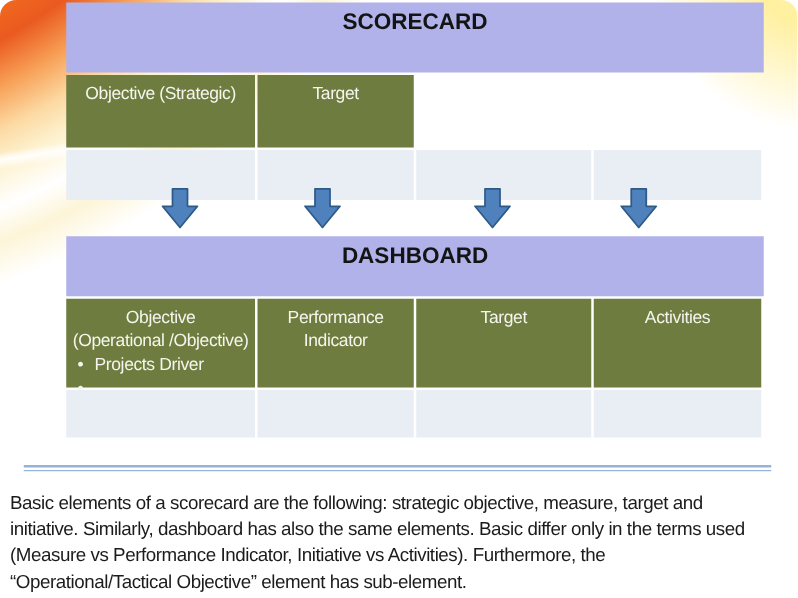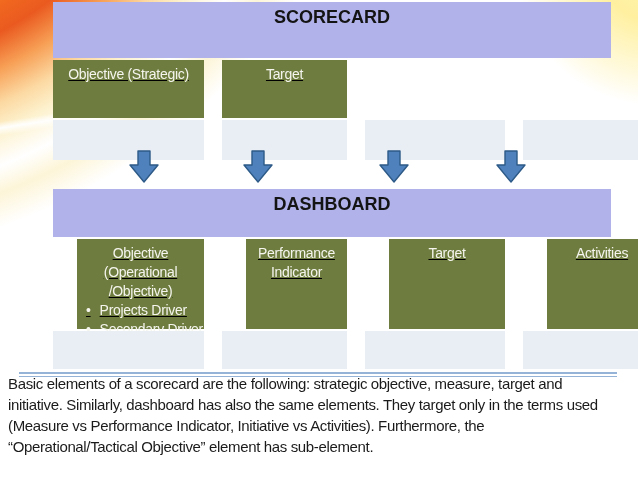--- a/index.html
+++ b/index.html
@@ -2,20 +2,21 @@
 <html><head>
 <meta charset="utf-8">
 <style>
   html,body{margin:0;padding:0;}
   .slide{
     position:relative;
     width:638px;height:478px;
     overflow:hidden;
     background:#ffffff;
     font-family:"Liberation Sans","DejaVu Sans",sans-serif;
+    border-radius:13px;
   }
   
   .flame-bg{
     position:absolute;inset:0;
     background:
       radial-gradient(circle 140px at 655px -35px, #fff6ae 0%, #fff0a0 40%, rgba(255,246,200,0) 100%),
       radial-gradient(circle 640px at -200px -340px,
         #ffe06a 0%,
         #fcc23a 46%,
         #f9a02b 55%,
@@ -42,34 +43,34 @@
     color:#141414;
     text-align:center;
     font-weight:bold;
     font-size:18px;
     line-height:26px;
     padding-top:2px;
     box-sizing:border-box;
   }
   .tbl-scorecard .title-band{height:56px;}
   .tbl-dashboard .title-band{height:48px;}
-  .row{display:grid;grid-template-columns:151px 125px 140px 134px;column-gap:18px;text-decoration:underline;}
+  .row{display:grid;grid-template-columns:151px 125px 140px 134px;column-gap:2px;}
   .hcell{
     background:#6e7d3f;
     color:#f5f5ee;
     font-size:14px;
     letter-spacing:-0.3px;
     line-height:19px;
     text-align:center;
     padding-top:5px;
     box-sizing:border-box;
   }
   .pre{white-space:pre-line;}
   .tbl-scorecard .hcell{height:58px;}
-  .tbl-dashboard .hcell{height:90px;margin-left:24px;}
+  .tbl-dashboard .hcell{height:71px;}
   .bullet-row{
     display:flex;
     text-align:left;
     padding-left:9px;
     gap:9px;
     line-height:19px;
   }
   .ecell{background:#e9edf4;}
   .tbl-scorecard .ecell{height:40px;}
   .tbl-dashboard .ecell{height:38px;}
@@ -77,21 +78,21 @@
   .arrow{position:absolute;top:150px;width:30px;height:33px;}
   .arrow svg{display:block;}
   
   .double-rule{
     position:absolute;left:19px;top:372px;width:598px;height:5px;
     border-top:2px solid #95b3d7;
     border-bottom:1px solid #95b3d7;
     box-sizing:border-box;
   }
   .caption{
-    position:absolute;left:8px;top:373px;width:628px;
+    position:absolute;left:8px;top:392px;width:628px;
     color:#1b1b1b;
     font-size:15px;
     letter-spacing:-0.35px;
     line-height:21px;
   }
   .caption div{white-space:nowrap;}
 </style>
 </head>
 <body>
 
@@ -144,38 +145,37 @@
     <div class="row">
       <div class="hcell">
         <div>Objective</div>
         <div>(Operational /Objective)</div>
         <div class="bullet-row">
           <span>•</span>
           <span>Projects Driver</span>
         </div>
         <div class="bullet-row">
           <span>•</span>
-          <span>Secondary Driver</span>
         </div>
       </div>
       <div class="hcell pre">Performance
 Indicator</div>
       <div class="hcell">Target</div>
       <div class="hcell">Activities</div>
     </div>
     <div class="row">
       <div class="ecell"></div>
       <div class="ecell"></div>
       <div class="ecell"></div>
       <div class="ecell"></div>
     </div>
   </div>
 
   <div class="double-rule"></div>
 
   <div class="caption">
     <div>Basic elements of a scorecard are the following: strategic objective, measure, target and</div>
-    <div>initiative. Similarly, dashboard has also the same elements. They target only in the terms used</div>
+    <div>initiative. Similarly, dashboard has also the same elements. Basic differ only in the terms used</div>
     <div>(Measure vs Performance Indicator, Initiative vs Activities). Furthermore, the</div>
     <div>“Operational/Tactical Objective” element has sub-element.</div>
   </div>
 
 </div>
 
 </body></html>

